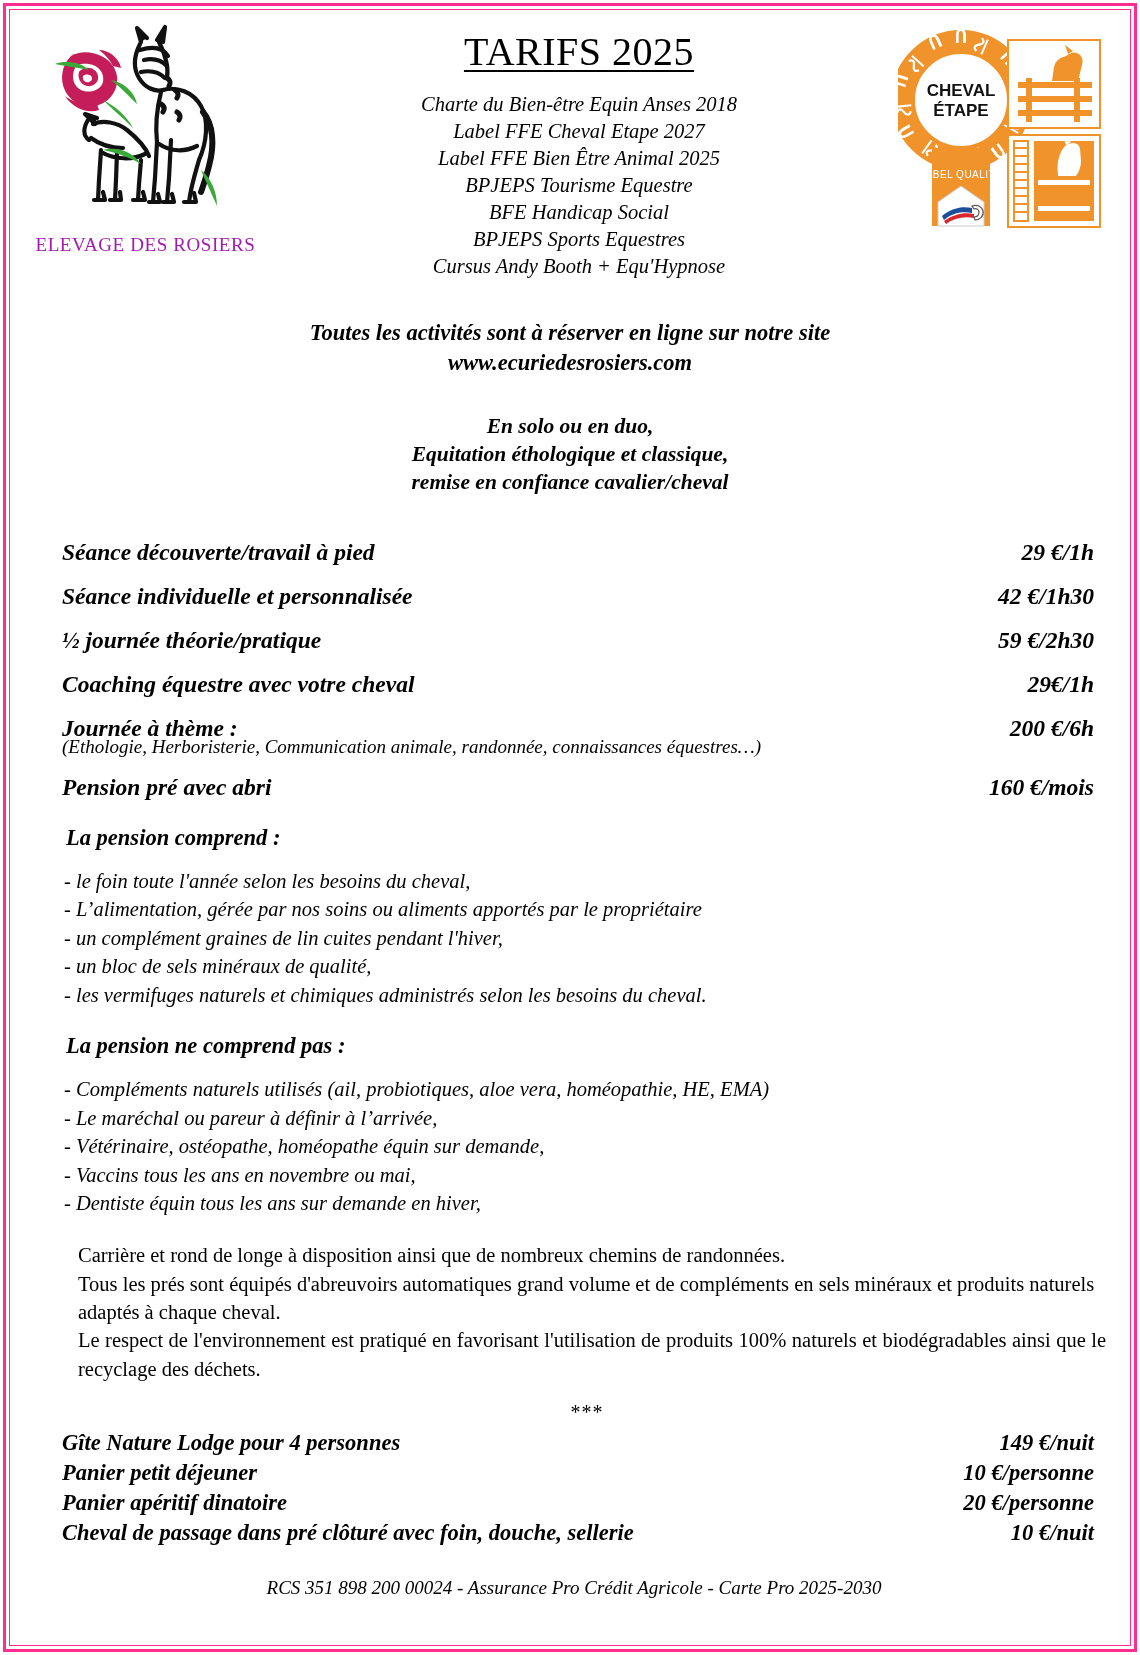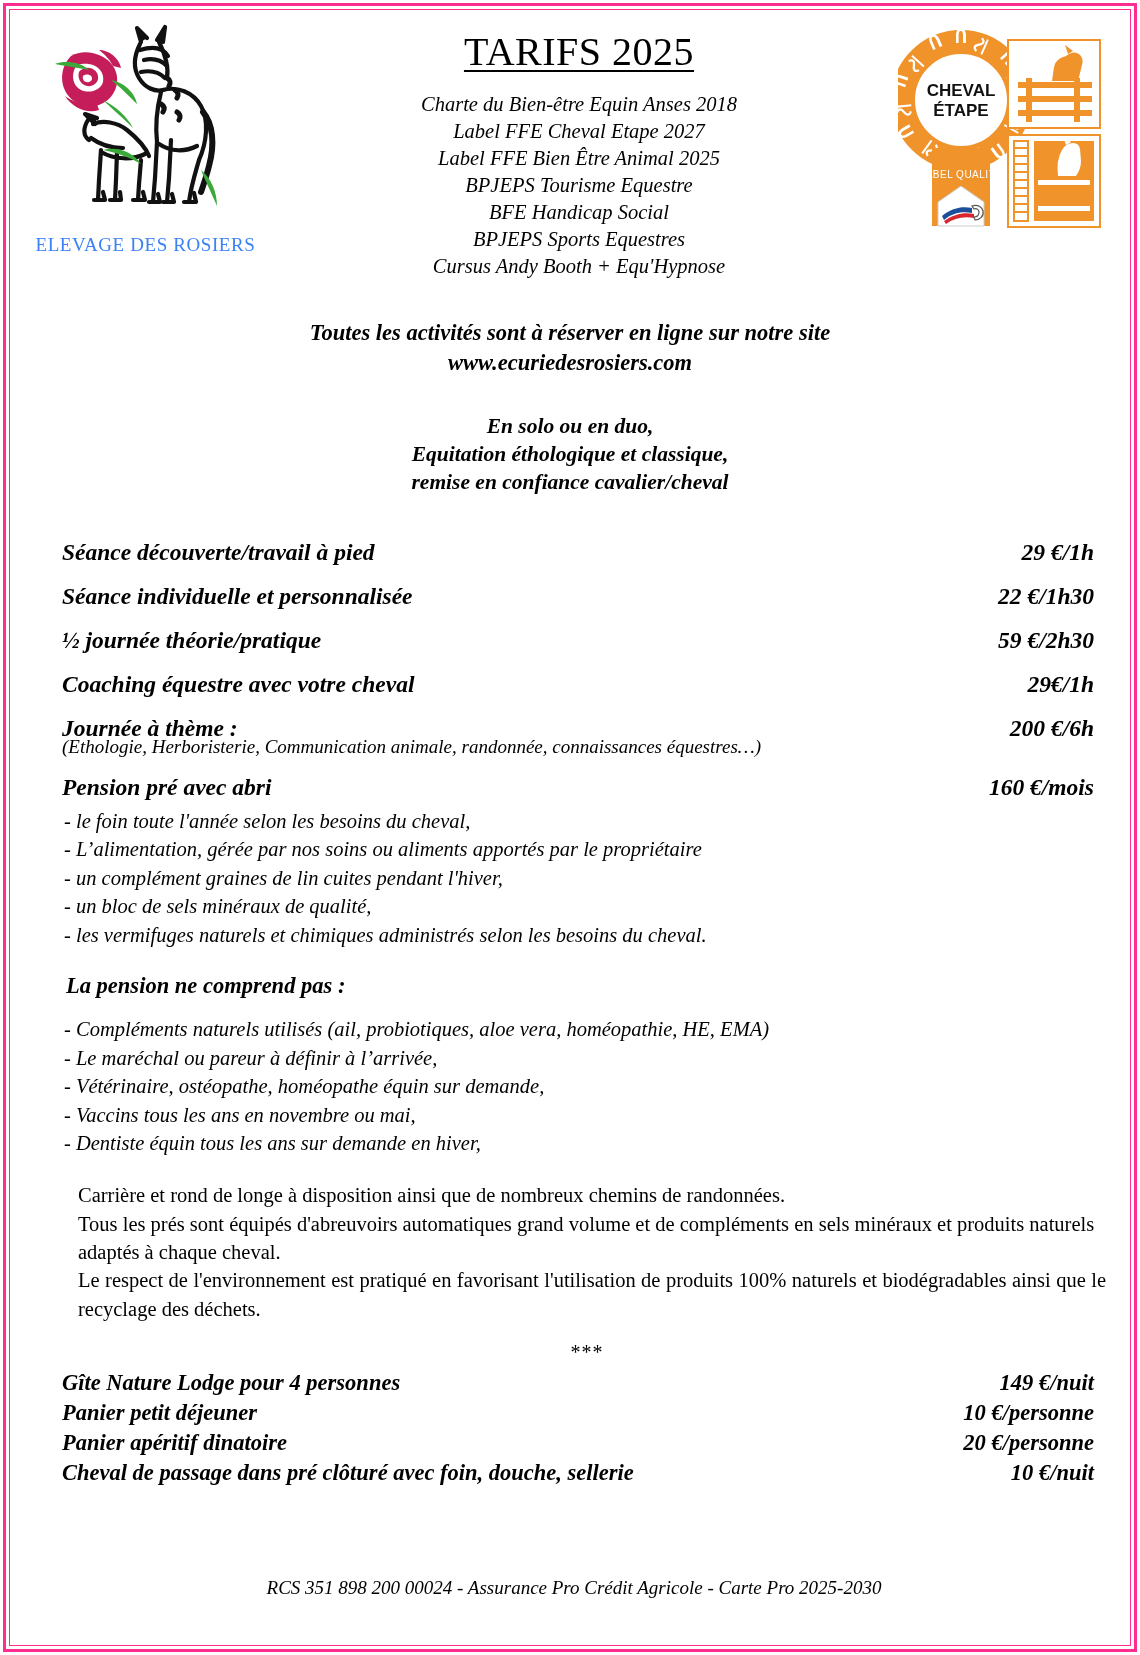--- a/index.html
+++ b/index.html
@@ -50,21 +50,21 @@
     width: 235px;
     flex: 0 0 235px;
     text-align: center;
   }
   .logo-left svg { display: block; margin: 0 auto; }
   .logo-left .brand {
     font-family: "Liberation Serif", serif;
     font-size: 19px;
     letter-spacing: 0.6px;
     margin-top: 2px;
-    color: #3b82f6;
+    color: #a21caf;
     white-space: nowrap;
   }
   .header-center {
     flex: 1 1 auto;
     text-align: center;
     padding-top: 8px;
   }
   .doc-title {
     font-size: 40px;
     font-weight: 400;
@@ -380,21 +380,21 @@
 
     <div class="prices">
 
       <div class="price-row">
         <span class="label">Séance découverte/travail à pied</span>
         <span class="amount">29 €/1h</span>
       </div>
 
       <div class="price-row">
         <span class="label">Séance individuelle et personnalisée</span>
-        <span class="amount">22 €/1h30</span>
+        <span class="amount">42 €/1h30</span>
       </div>
 
       <div class="price-row">
         <span class="label">½ journée théorie/pratique</span>
         <span class="amount">59 €/2h30</span>
       </div>
 
       <div class="price-row">
         <span class="label">Coaching équestre avec votre cheval</span>
         <span class="amount">29€/1h</span>
@@ -406,20 +406,21 @@
       </div>
       <div class="price-note">(Ethologie, Herboristerie, Communication animale, randonnée, connaissances équestres…)</div>
 
       <div class="price-row" style="margin-top:4px;margin-bottom:6px;">
         <span class="label">Pension pré avec abri</span>
         <span class="amount">160 €/mois</span>
       </div>
     </div>
 
     <div style="padding:0 14px 0 48px;">
+      <div class="section-head">La pension comprend :</div>
       <div class="bullets">
         <div>- le foin toute l'année selon les besoins du cheval,</div>
         <div>- L’alimentation, gérée par nos soins ou aliments apportés par le propriétaire</div>
         <div>- un complément graines de lin cuites pendant l'hiver,</div>
         <div>- un bloc de sels minéraux de qualité,</div>
         <div>- les vermifuges naturels et chimiques administrés selon les besoins du cheval.</div>
       </div>
 
       <div class="section-head">La pension ne comprend pas :</div>
       <div class="bullets">

